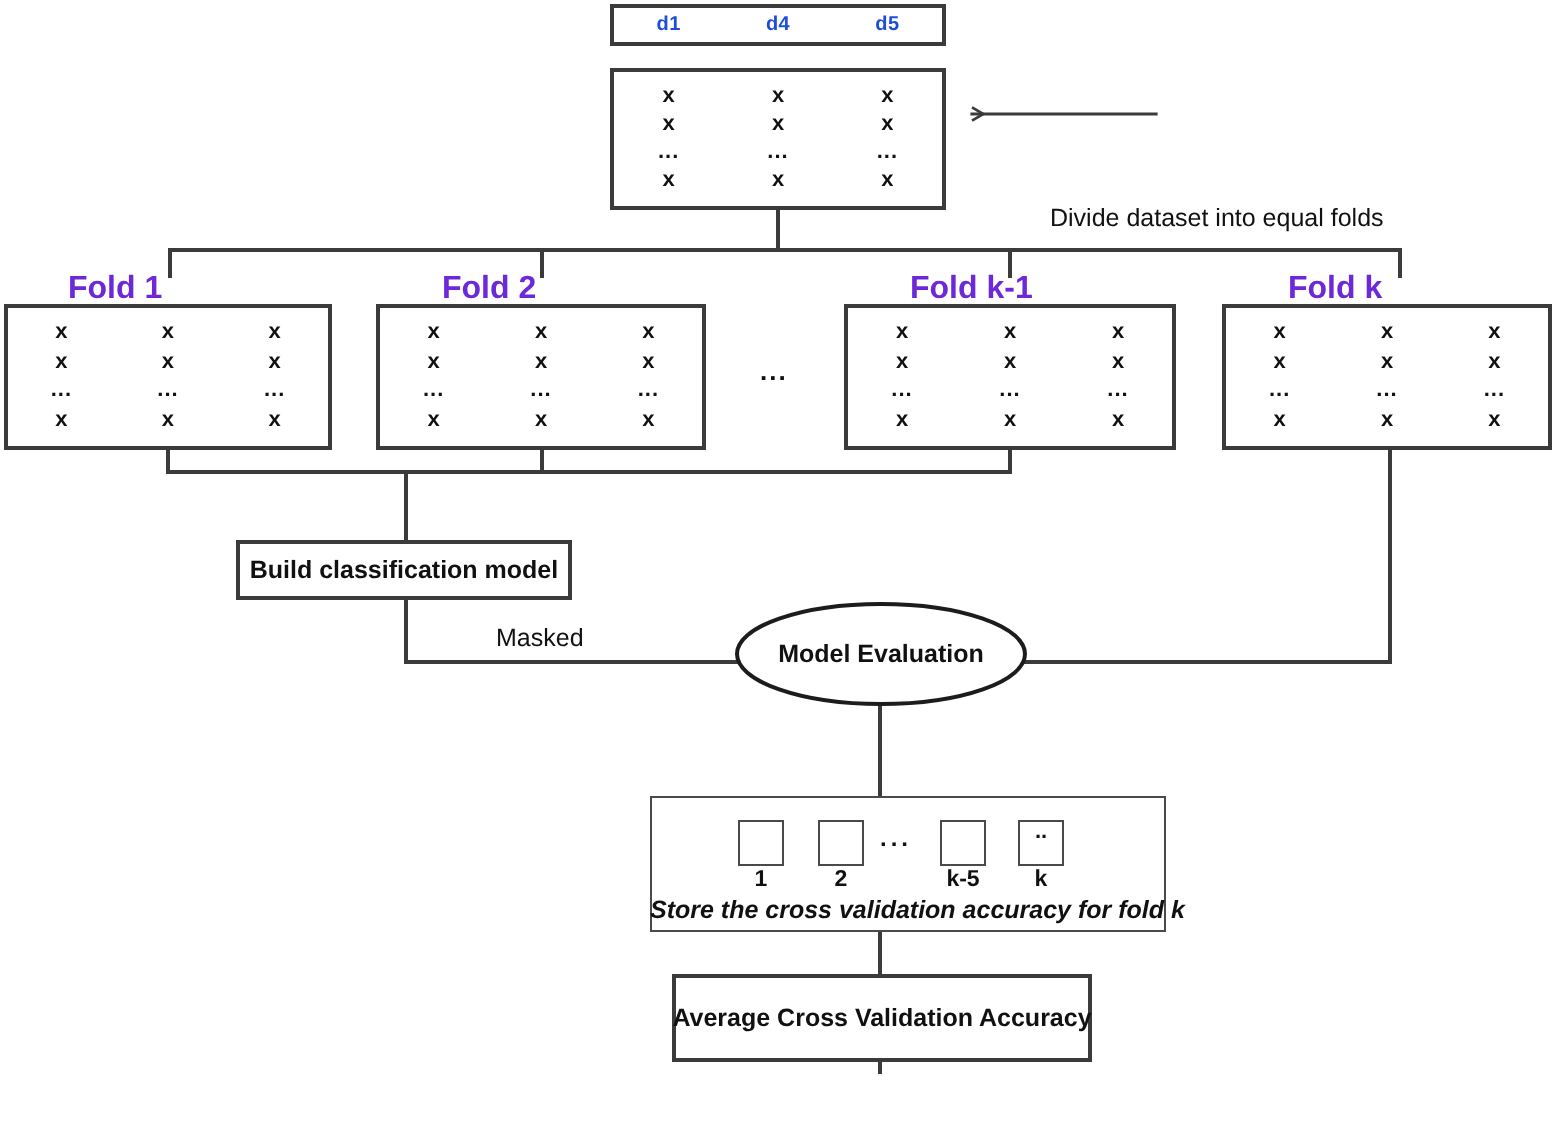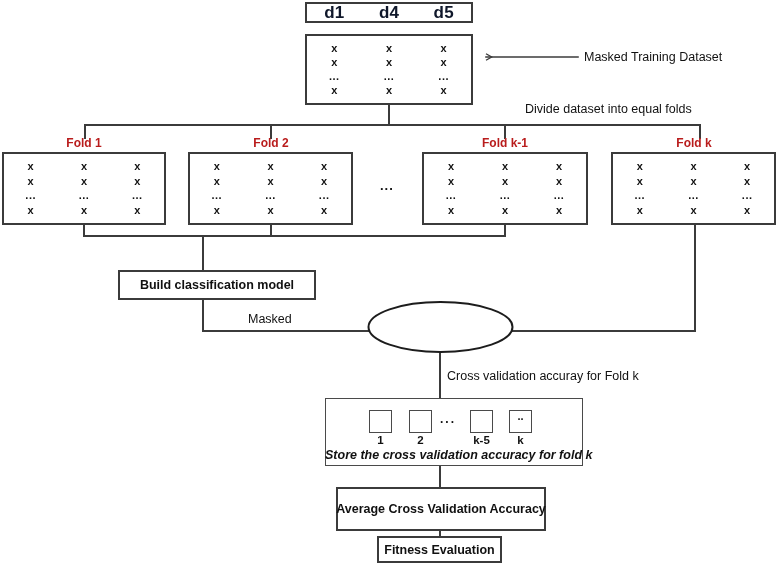--- a/index.html
+++ b/index.html
@@ -39,23 +39,23 @@
 
   
   .header-row {
     display: flex;
     align-items: center;
     height: 100%;
   }
   .header-cell {
     flex: 1;
     text-align: center;
-    font-size: 17px;
-    font-weight: bold;
-    color: #0f172a;
+    font-size: 10px;
+    font-weight: bold;
+    color: #1d4ed8;
     letter-spacing: 0.2px;
   }
 
   
   .datagrid {
     display: flex;
     flex-direction: column;
     justify-content: space-around;
     height: 100%;
     padding: 5px 0;
@@ -78,24 +78,23 @@
 
   
   .label {
     position: absolute;
     font-size: 12.5px;
     color: #111;
     white-space: nowrap;
   }
   .fold-title {
     position: absolute;
-    font-size: 12px;
-    font-weight: bold;
-    color: #b91c1c;
-    text-align: center;
+    font-size: 16px;
+    font-weight: bold;
+    color: #6d28d9;
     white-space: nowrap;
   }
   .ellipsis-h {
     position: absolute;
     font-size: 13px;
     font-weight: bold;
     color: #111;
     letter-spacing: 1px;
   }
 
@@ -240,21 +239,20 @@
         <div class="datacell dots">...</div>
       </div>
       <div class="datarow">
         <div class="datacell">x</div>
         <div class="datacell">x</div>
         <div class="datacell">x</div>
       </div>
     </div>
   </div>
 
-  <div class="label" style="left:584px; top:50px;">Masked Training Dataset</div>
 
   <div class="label" style="left:525px; top:102px;">Divide dataset into equal folds</div>
 
   <div class="fold-title" style="left:34px; top:136px; width:100px;">Fold 1</div>
   <div class="box" style="left:2px; top:152px; width:164px; height:73px;">
     <div class="datagrid">
       <div class="datarow">
         <div class="datacell">x</div>
         <div class="datacell">x</div>
         <div class="datacell">x</div>
@@ -350,27 +348,27 @@
         <div class="datacell dots">...</div>
       </div>
       <div class="datarow">
         <div class="datacell">x</div>
         <div class="datacell">x</div>
         <div class="datacell">x</div>
       </div>
     </div>
   </div>
 
-  <div class="proc" style="left:118px; top:270px; width:198px; height:30px;">Build classification model</div>
+  <div class="proc" style="left:118px; top:270px; width:168px; height:30px;">Build classification model</div>
 
   <div class="label" style="left:248px; top:312px;">Masked</div>
 
-
-
-  <div class="label" style="left:447px; top:369px;">Cross validation accuray for Fold k</div>
+  <div class="ellipse-label" style="left:368px; top:320px; width:145px;">Model Evaluation</div>
+
+
 
   <div class="box-thin" style="left:325px; top:398px; width:258px; height:68px;"></div>
 
   <div class="accsq" style="left:369px; top:410px; width:23px; height:23px;"></div>
   <div class="accsq-label" style="left:359px; top:434px; width:43px;">1</div>
 
   <div class="accsq" style="left:409px; top:410px; width:23px; height:23px;"></div>
   <div class="accsq-label" style="left:399px; top:434px; width:43px;">2</div>
 
   <div class="sq-dots" style="left:440px; top:412px;">...</div>
@@ -378,15 +376,14 @@
   <div class="accsq" style="left:470px; top:410px; width:23px; height:23px;"></div>
   <div class="accsq-label" style="left:460px; top:434px; width:43px;">k-5</div>
 
   <div class="accsq" style="left:509px; top:410px; width:23px; height:23px;">..</div>
   <div class="accsq-label" style="left:499px; top:434px; width:43px;">k</div>
 
   <div class="store-caption" style="left:325px; top:448px; width:214px;">Store the cross validation accuracy for fold k</div>
 
   <div class="proc" style="left:336px; top:487px; width:210px; height:44px;">Average Cross Validation Accuracy</div>
 
-  <div class="proc" style="left:377px; top:536px; width:125px; height:27px;">Fitness Evaluation</div>
 
 </div>
 
 </body></html>

